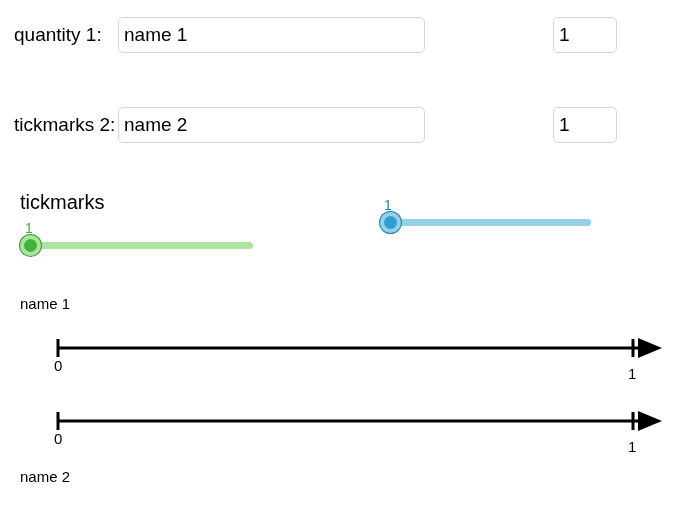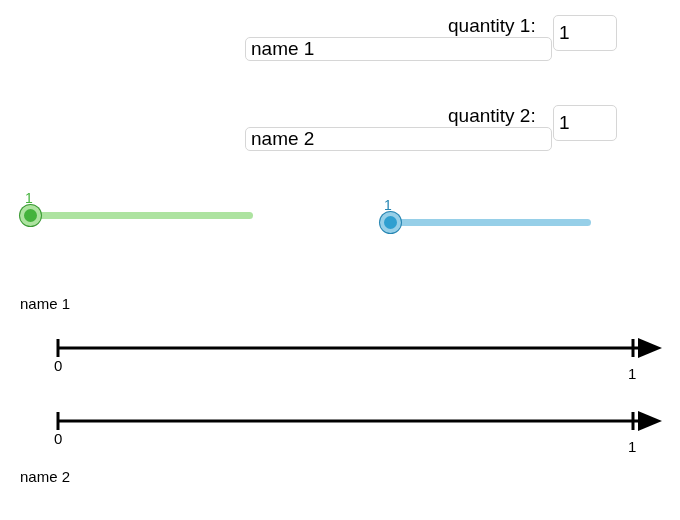--- a/index.html
+++ b/index.html
@@ -16,22 +16,21 @@
     color: #000000;
   }
 
   
   .qty-row {
     position: absolute;
     left: 0;
     width: 552px;
     height: 40px;
     display: flex;
-    align-items: flex-end;
-    flex-direction: column;
+    align-items: center;
   }
   .qty-row.row-1 { top: 15px; }
   .qty-row.row-2 { top: 105px; }
 
   .qty-label {
     width: 118px;
     padding-left: 14px;
     box-sizing: border-box;
     font-size: 19px;
     line-height: 22px;
@@ -168,26 +167,27 @@
 </head>
 <body>
 
 <div class="qty-row row-1">
   <span class="qty-label">quantity 1:</span>
   <input class="text-input" type="text" value="name 1" style="">
   <input class="num-input" type="text" value="1" style="">
 </div>
 
 <div class="qty-row row-2">
-  <span class="qty-label">quantity 2:</span>
+  <span class="qty-label">tickmarks 2:</span>
   <input class="text-input" type="text" value="name 2" style="">
   <input class="num-input" type="text" value="1" style="">
 </div>
 
 <div class="slider-group green">
+  <div class="slider-title">tickmarks</div>
   <div class="slider-widget">
     <span class="slider-value">1</span>
     <div class="slider-track"></div>
     <div class="slider-handle"></div>
   </div>
 </div>
 
 <div class="slider-group blue">
   <div class="slider-widget">
     <span class="slider-value">1</span>

